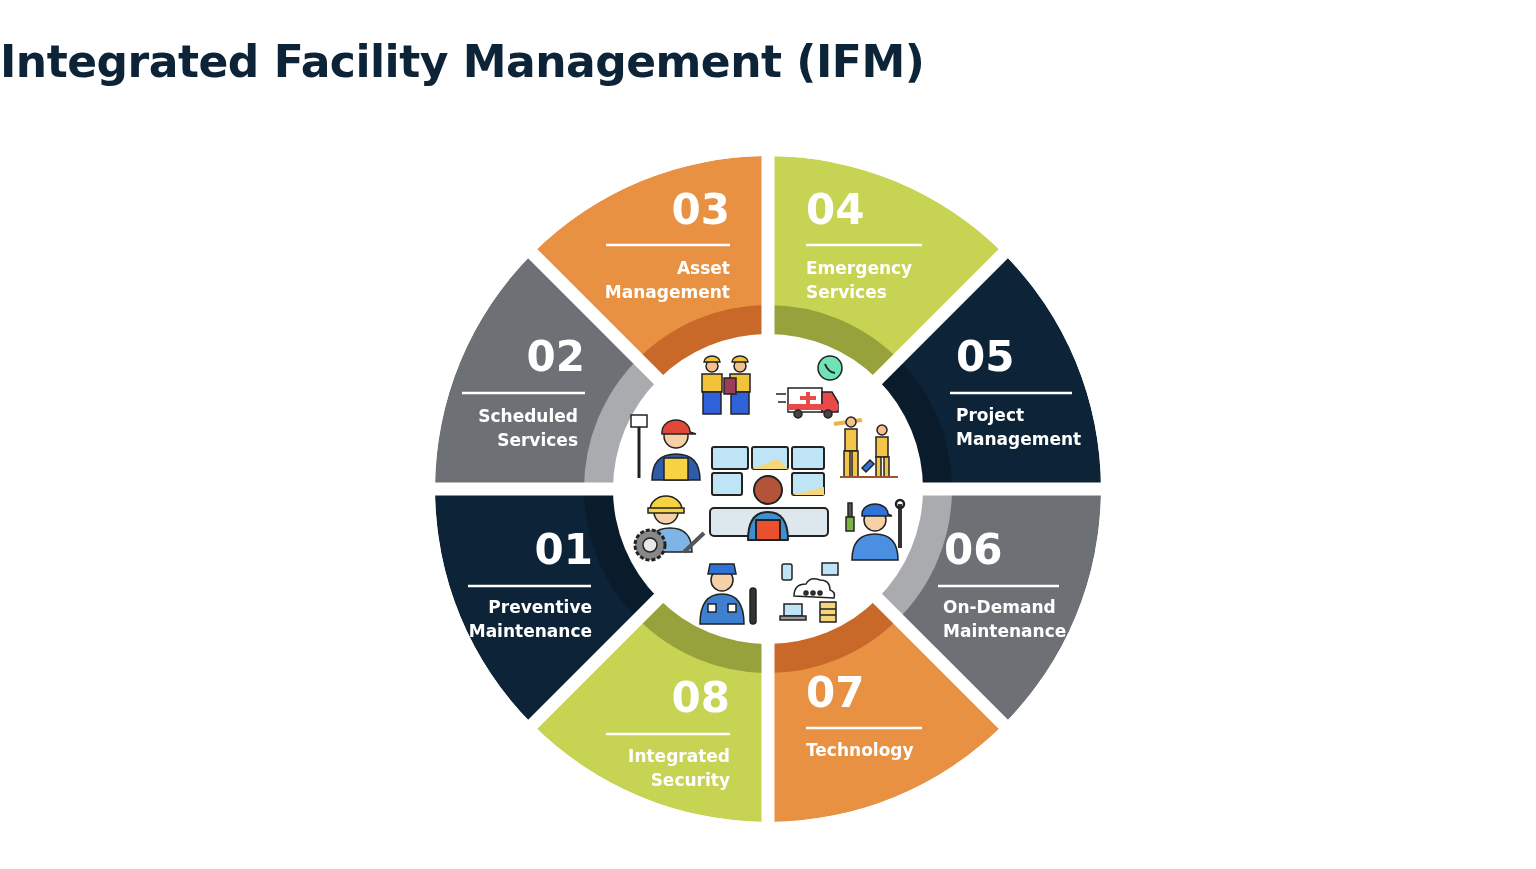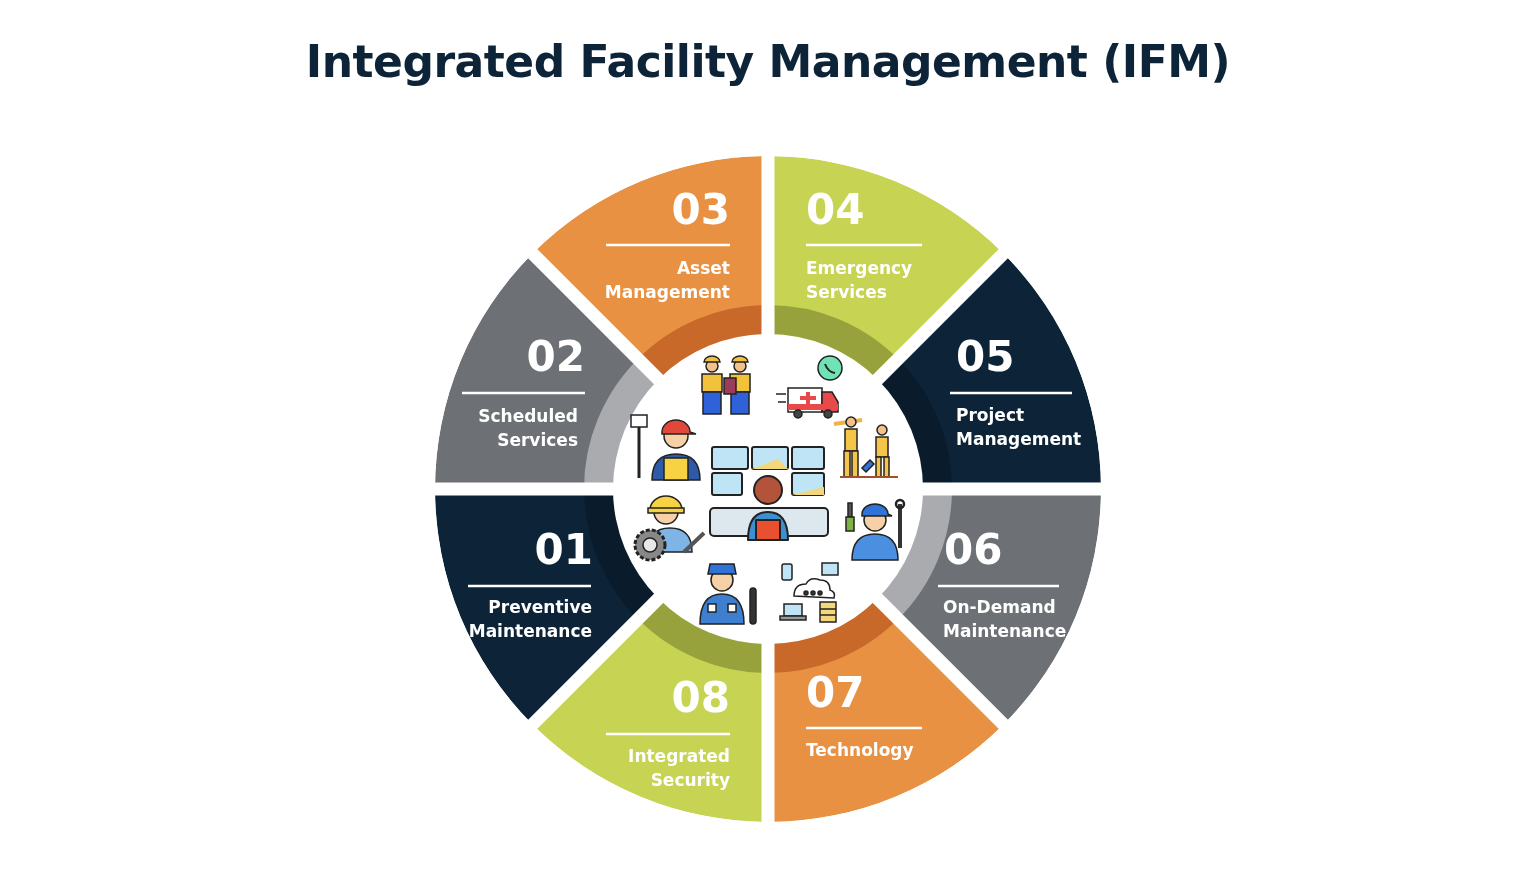--- a/index.html
+++ b/index.html
@@ -1,17 +1,17 @@
 <!DOCTYPE html>
 <html><head>
 <meta charset="utf-8">
 <style>
   html,body{margin:0;padding:0;background:#ffffff;}
   body{width:1536px;height:869px;position:relative;overflow:hidden;font-family:"Liberation Sans","DejaVu Sans",sans-serif;}
-  .title{position:absolute;left:0;top:36px;width:1536px;text-align:center;font-family:"DejaVu Sans","Liberation Sans",sans-serif;font-weight:bold;font-size:44px;color:#0d2438;letter-spacing:-0.5px;}
+  .title{position:absolute;left:0;top:36px;width:1536px;text-align:left;font-family:"DejaVu Sans","Liberation Sans",sans-serif;font-weight:bold;font-size:44px;color:#0d2438;letter-spacing:-0.5px;}
   svg.wheel{position:absolute;left:0;top:0;}
   .num{font-family:"DejaVu Sans",sans-serif;font-weight:bold;font-size:42px;fill:#ffffff;}
   .lbl{font-family:"DejaVu Sans",sans-serif;font-weight:bold;font-size:17px;fill:#ffffff;}
 </style>
 </head>
 <body>
 
 <div class="title">Integrated Facility Management (IFM)</div>
 
 <svg class="wheel" width="1536" height="869" viewBox="0 0 1536 869">

